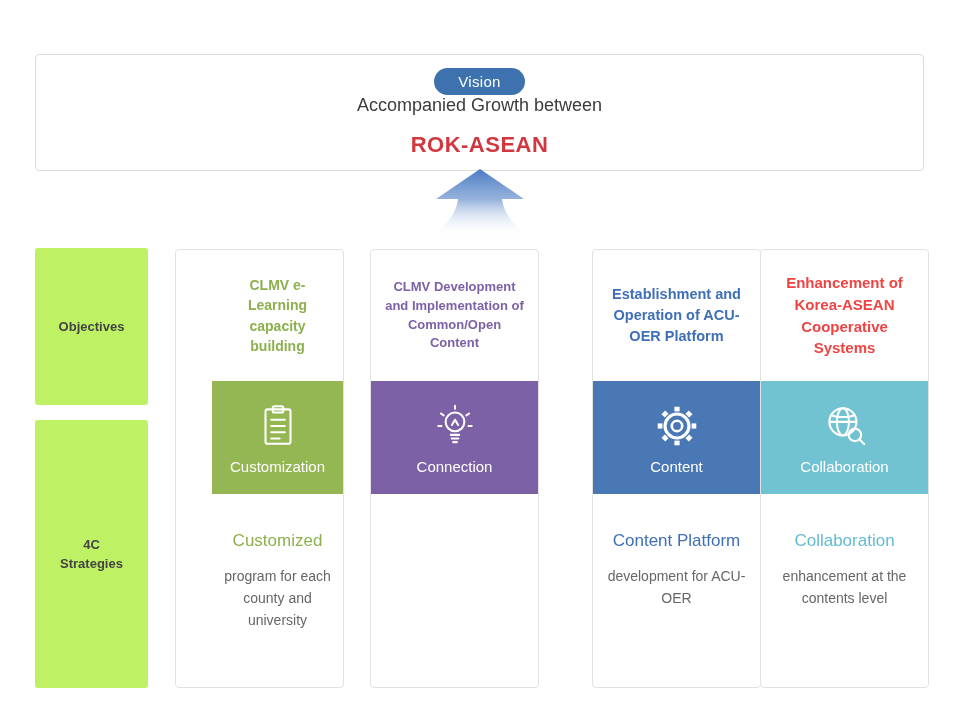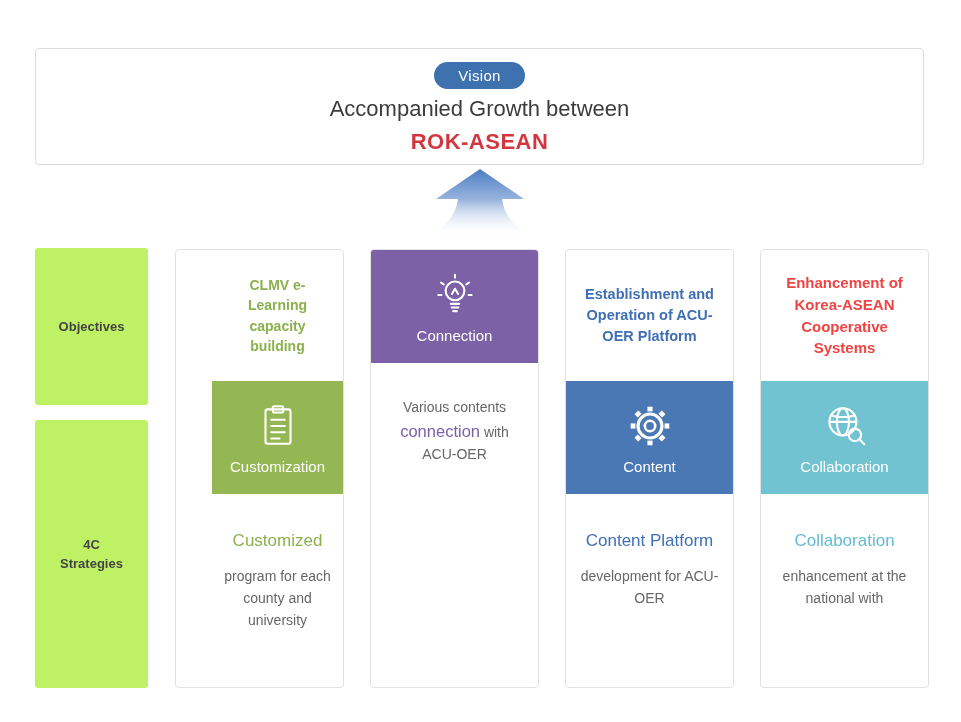--- a/index.html
+++ b/index.html
@@ -7,31 +7,31 @@
   body {
     width: 961px; height: 722px;
     font-family: "Liberation Sans", sans-serif;
     position: relative;
     overflow: hidden;
   }
   .stage { position: absolute; left: 0; top: 0; width: 961px; height: 722px; }
 
   
   .vision-box {
-    position: absolute; left: 35px; top: 48px; width: 889px; height: 117px;
+    position: absolute; left: 35px; top: 54px; width: 889px; height: 117px;
     border: 1px solid #dcdcdc; border-radius: 4px; background: #fff;
     text-align: center;
   }
   .vision-badge {
     display: inline-block; margin-top: 13px; padding: 5px 24px;
     background: #3d72ae; color: #fff; font-size: 15px;
     border-radius: 16px; letter-spacing: .3px;
   }
-  .vision-line1 { margin-top: 7px; font-size: 22px; color: #3c3c3c; }
-  .vision-line2 { margin-top: 7px; font-size: 22px; font-weight: bold; color: #d2373f; letter-spacing: .5px; }
+  .vision-line1 { font-size: 18px; color: #3c3c3c; }
+  .vision-line2 { margin-top: 16px; font-size: 22px; font-weight: bold; color: #d2373f; letter-spacing: .5px; }
 
   
   .arrow-wrap { position: absolute; left: 403px; top: 169px; width: 154px; height: 68px; }
 
   
   .row-label {
     position: absolute; left: 35px; width: 113px;
     background: #bef264; border-radius: 3px;
     display: flex; flex-direction: column; align-items: center; justify-content: center;
     font-size: 13px; font-weight: bold; color: #444; text-align: center; line-height: 1.5;
@@ -40,21 +40,21 @@
   .row-label.strategies { top: 420px; height: 268px; }
 
   
   .col-card {
     position: absolute; top: 249px; width: 169px; height: 439px;
     background: #fff; border: 1px solid #e2e2e2; border-radius: 4px;
     display: flex; flex-direction: column; overflow: hidden;
   }
   .col-1 { left: 175px; padding-left: 36px; }
   .col-2 { left: 370px; }
-  .col-3 { left: 565px; }
+  .col-3 { left: 592px; }
   .col-4 { left: 760px; }
 
   .objective {
     height: 131px; flex: 0 0 131px;
     display: flex; align-items: center; justify-content: center;
     padding: 0 12px; text-align: center;
     font-size: 14px; line-height: 1.45; font-weight: bold;
   }
   .col-1 .objective { color: #8bb04d; }
   .col-2 .objective { color: #7c61a6; font-size: 13px; }
@@ -125,31 +125,29 @@
         <path d="M17.5 18 h13 M17.5 24 h13 M17.5 30 h13 M17.5 36 h8"></path>
       </svg>
       <span>Customization</span>
     </div>
     <div class="strategy">
       <span></span><span class="hl block">Customized</span><span>program for each county and university</span>
     </div>
   </div>
 
   <div class="col-card col-2">
+    <div class="objective">CLMV Development and Implementation of Common/Open Content</div>
     <div class="band">
       <svg width="50" height="50" viewBox="0 0 48 48" fill="none" stroke="#fff" stroke-width="2" stroke-linecap="round" stroke-linejoin="round">
         <circle cx="24" cy="20" r="9"></circle>
         <path d="M21 23 l3 -5 3 5"></path>
         <path d="M20 32.5 h8 M20.8 36 h6.4 M22.3 39.5 h3.4"></path>
         <path d="M24 4.5 v3 M10.5 12 l2.6 1.8 M37.5 12 l-2.6 1.8 M8 24 h3 M40 24 h-3"></path>
       </svg>
       <span>Connection</span>
-    </div>
-    <div class="strategy">
-      <span>Various contents </span><span class="hl inline">connection</span><span> with ACU-OER</span>
     </div>
   </div>
 
   <div class="col-card col-3">
     <div class="objective">Establishment and Operation of ACU-OER Platform</div>
     <div class="band">
       <svg width="50" height="50" viewBox="0 0 48 48" fill="none" stroke="#fff">
         <circle cx="24" cy="24" r="11.5" stroke-width="3"></circle>
         <circle cx="24" cy="24" r="5" stroke-width="2.5"></circle>
         <g stroke-width="5" stroke-linecap="butt">
@@ -177,17 +175,17 @@
         <circle cx="22" cy="20" r="13"></circle>
         <ellipse cx="22" cy="20" rx="5.8" ry="13"></ellipse>
         <path d="M9.5 20 H34.5"></path>
         <path d="M11 13.5 C15 16 29 16 33 13.5"></path>
         <circle cx="33.5" cy="32.5" r="6"></circle>
         <path d="M38 37 L42.5 41.5"></path>
       </svg>
       <span>Collaboration</span>
     </div>
     <div class="strategy">
-      <span></span><span class="hl block">Collaboration</span><span>enhancement at the national with</span>
+      <span></span><span class="hl block">Collaboration</span><span>enhancement at the contents level</span>
     </div>
   </div>
 
 </div>
 
 </body></html>

